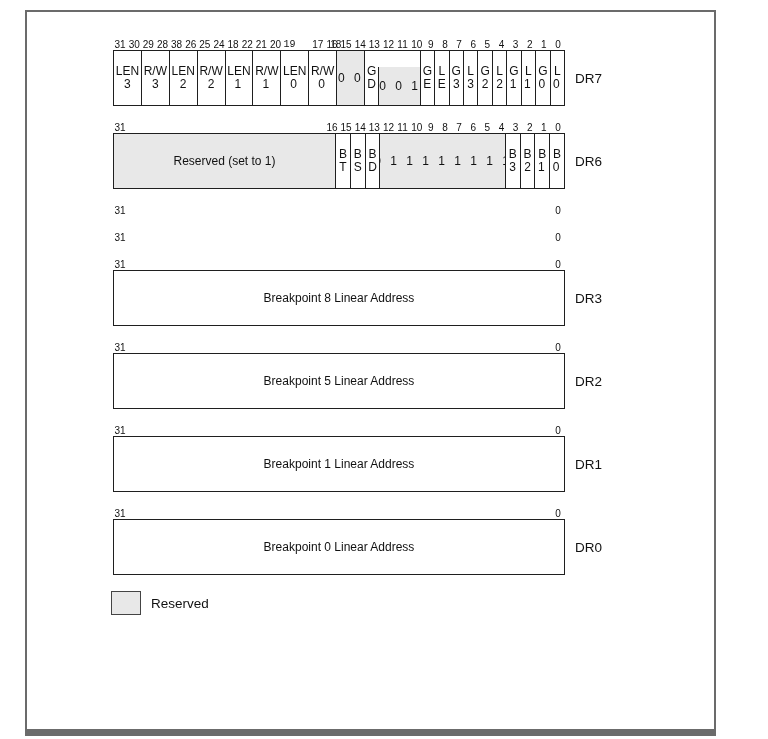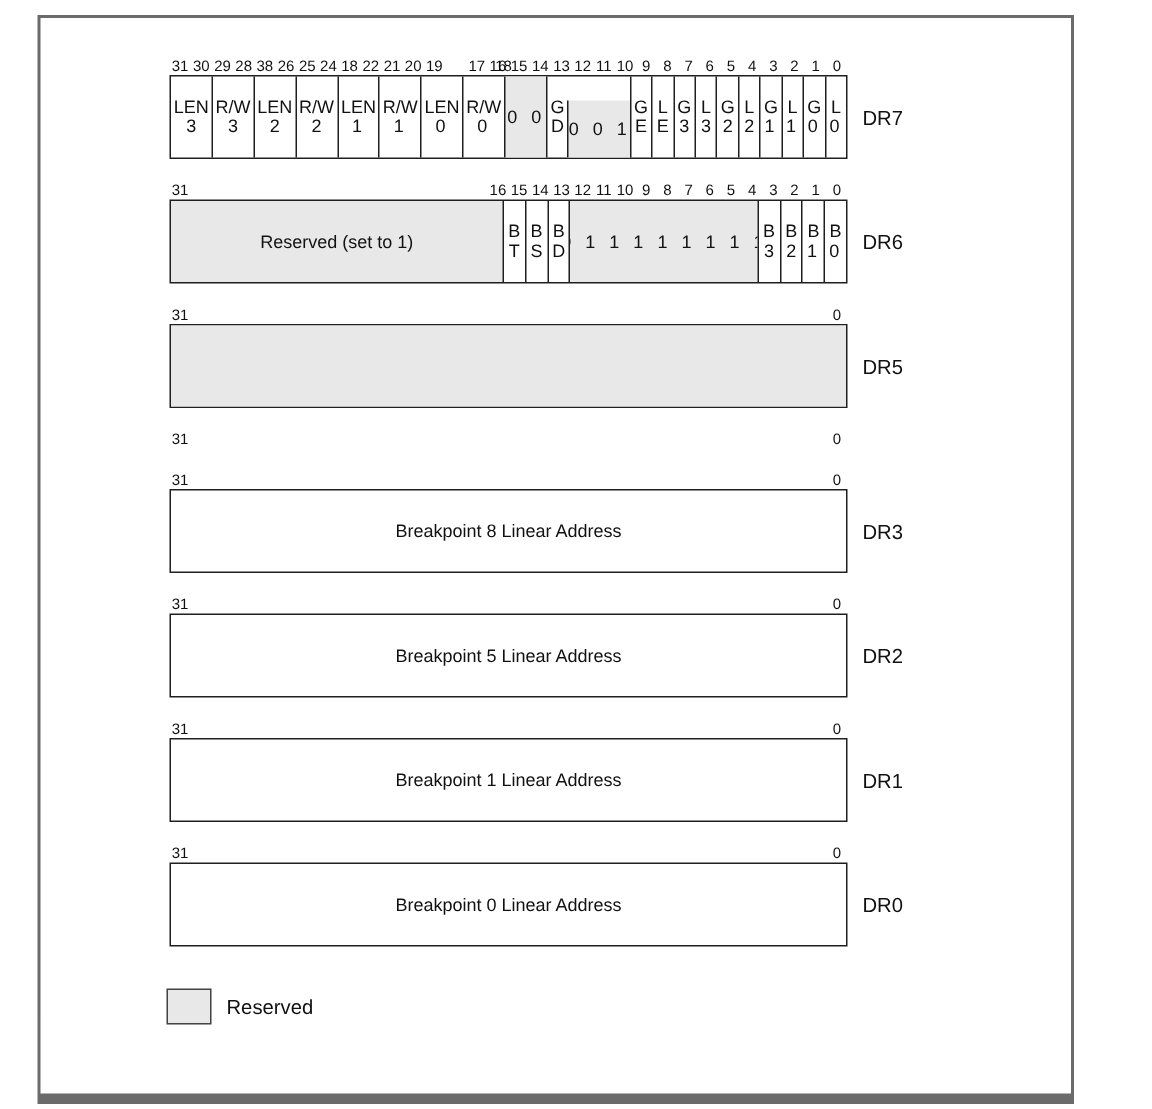--- a/index.html
+++ b/index.html
@@ -27,21 +27,21 @@
   .bit-cell{
     flex:1 1 0;min-width:0;display:flex;flex-direction:column;
     justify-content:center;align-items:center;text-align:center;
     font-size:12px;line-height:13px;overflow:hidden;
   }
   .bit-cell + .bit-cell{border-left:1.5px solid var(--line,#1f1f1f);}
   .shaded{background:var(--shade,#e8e8e8);}
   .cell-line{white-space:nowrap;}
   .digits{letter-spacing:2px;word-spacing:2px;}
   .reg-label{margin-left:10px;display:flex;align-items:center;font-size:13.5px;}
-  .legend{display:flex;align-items:center;margin-top:28px;margin-left:-2px;}
+  .legend{display:flex;align-items:center;margin-top:16px;margin-left:-2px;}
   .legend-swatch{
     width:30px;height:24px;box-sizing:border-box;
     background:var(--shade,#e8e8e8);border:1.5px solid #444;flex:0 0 auto;
   }
   .legend-label{margin-left:10px;font-size:13.5px;}
 </style>
 </head>
 <body style="--shade: #e8e8e8; --line: #1f1f1f; --frame: #6b6b6b;">
 
 <div class="frame"></div>
@@ -55,21 +55,21 @@
           <span class="tick" style="left: 7.8125%;">29</span>
           <span class="tick" style="left: 10.9375%;">28</span>
           <span class="tick" style="left: 14.0625%;">38</span>
           <span class="tick" style="left: 17.1875%;">26</span>
           <span class="tick" style="left: 20.3125%;">25</span>
           <span class="tick" style="left: 23.4375%;">24</span>
           <span class="tick" style="left: 26.5625%;">18</span>
           <span class="tick" style="left: 29.6875%;">22</span>
           <span class="tick" style="left: 32.8125%;">21</span>
           <span class="tick" style="left: 35.9375%;">20</span>
-          <span class="tick" style="left: 39.0625%;">19</span>
+          <span class="tick" style="left: 39.0625%; font-family: Liberation Mono, monospace;">19</span>
           <span class="tick" style="left: 42.1875%; margin-left: 32px;">18</span>
           <span class="tick" style="left: 45.3125%;">17</span>
           <span class="tick" style="left: 48.4375%;">16</span>
           <span class="tick" style="left: 51.5625%;">15</span>
           <span class="tick" style="left: 54.6875%;">14</span>
           <span class="tick" style="left: 57.8125%;">13</span>
           <span class="tick" style="left: 60.9375%;">12</span>
           <span class="tick" style="left: 64.0625%;">11</span>
           <span class="tick" style="left: 67.1875%;">10</span>
           <span class="tick" style="left: 70.3125%;">9</span>
@@ -230,26 +230,20 @@
             </div>
           </div>
           <div class="reg-label">DR6</div>
         </div>
       </div>
       <div class="reg-row">
         <div class="ticks">
           <span class="tick" style="left: 1.5625%;">31</span>
           <span class="tick" style="left: 98.4375%;">0</span>
         </div>
-        <div class="rowmain">
-          <div class="reg-box">
-            <div class="bit-cell shaded" style="flex: 32 1 0px;"></div>
-          </div>
-          <div class="reg-label">DR5</div>
-        </div>
       </div>
       <div class="reg-row">
         <div class="ticks">
           <span class="tick" style="left: 1.5625%;">31</span>
           <span class="tick" style="left: 98.4375%;">0</span>
         </div>
       </div>
       <div class="reg-row">
         <div class="ticks">
           <span class="tick" style="left: 1.5625%;">31</span>

